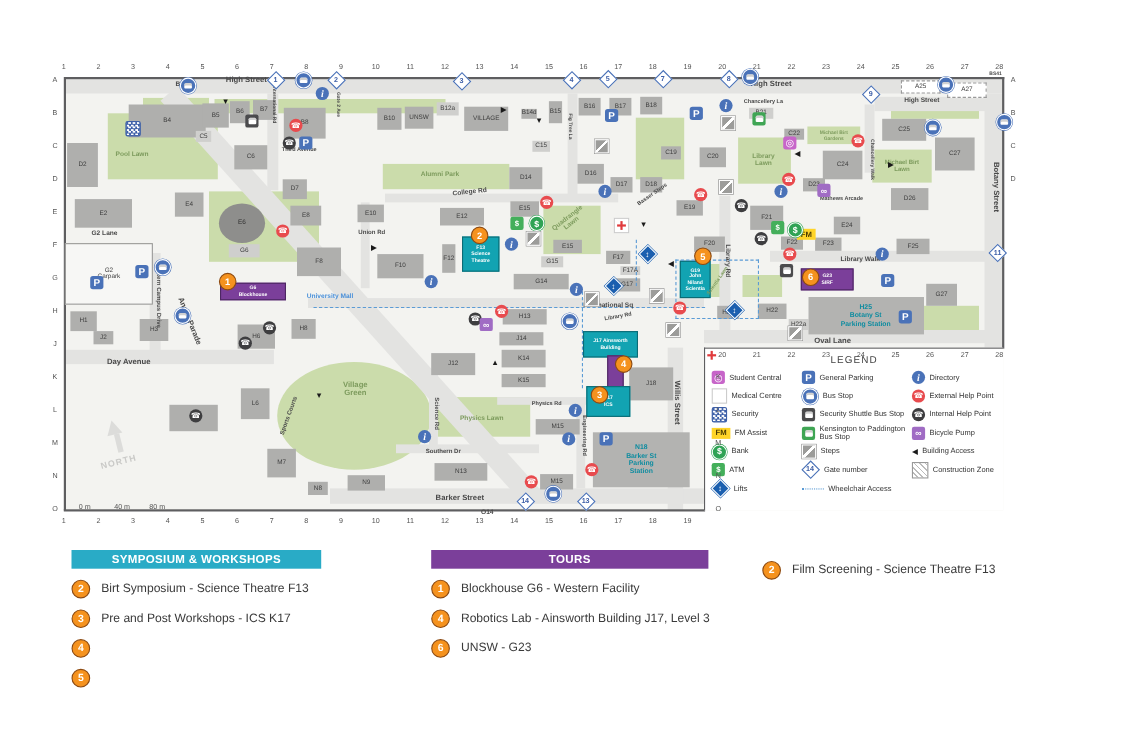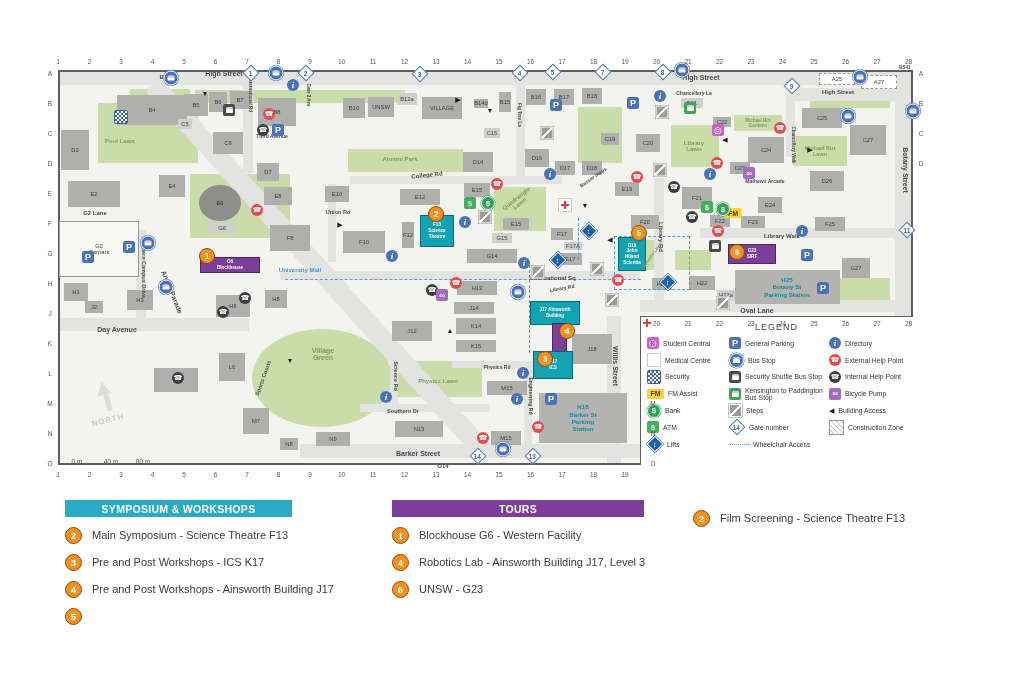--- a/index.html
+++ b/index.html
@@ -607,29 +607,28 @@
       <div class="scale-lbl" style="left: 77px; top: 461px;">0 m</div>
       <div class="scale-lbl" style="left: 111px; top: 461px;">40 m</div>
       <div class="scale-lbl" style="left: 143px; top: 461px;">80 m</div>
     </div>
   <div id="sections">
       <div class="section" style="left: 65px; top: 500px;">
         <div class="sec-head" style="width: 227px; background: rgb(41, 171, 198);">SYMPOSIUM &amp; WORKSHOPS</div>
         <div class="sec-items">
           <div class="sec-item">
             <div class="marker m-lg">2</div>
-            <div class="sec-text">Main Symposium - Science Theatre F13</div>
+            <div class="sec-text">Birt Symposium - Science Theatre F13</div>
           </div>
           <div class="sec-item">
             <div class="marker m-lg">3</div>
             <div class="sec-text">Pre and Post Workshops - ICS K17</div>
           </div>
           <div class="sec-item">
             <div class="marker m-lg">4</div>
-            <div class="sec-text">Pre and Post Workshops - Ainsworth Building J17</div>
           </div>
           <div class="sec-item">
             <div class="marker m-lg">5</div>
           </div>
         </div>
       </div>
       <div class="section" style="left: 392px; top: 500px;">
         <div class="sec-head" style="width: 252px; background: rgb(123, 63, 154);">TOURS</div>
         <div class="sec-items">
           <div class="sec-item">

